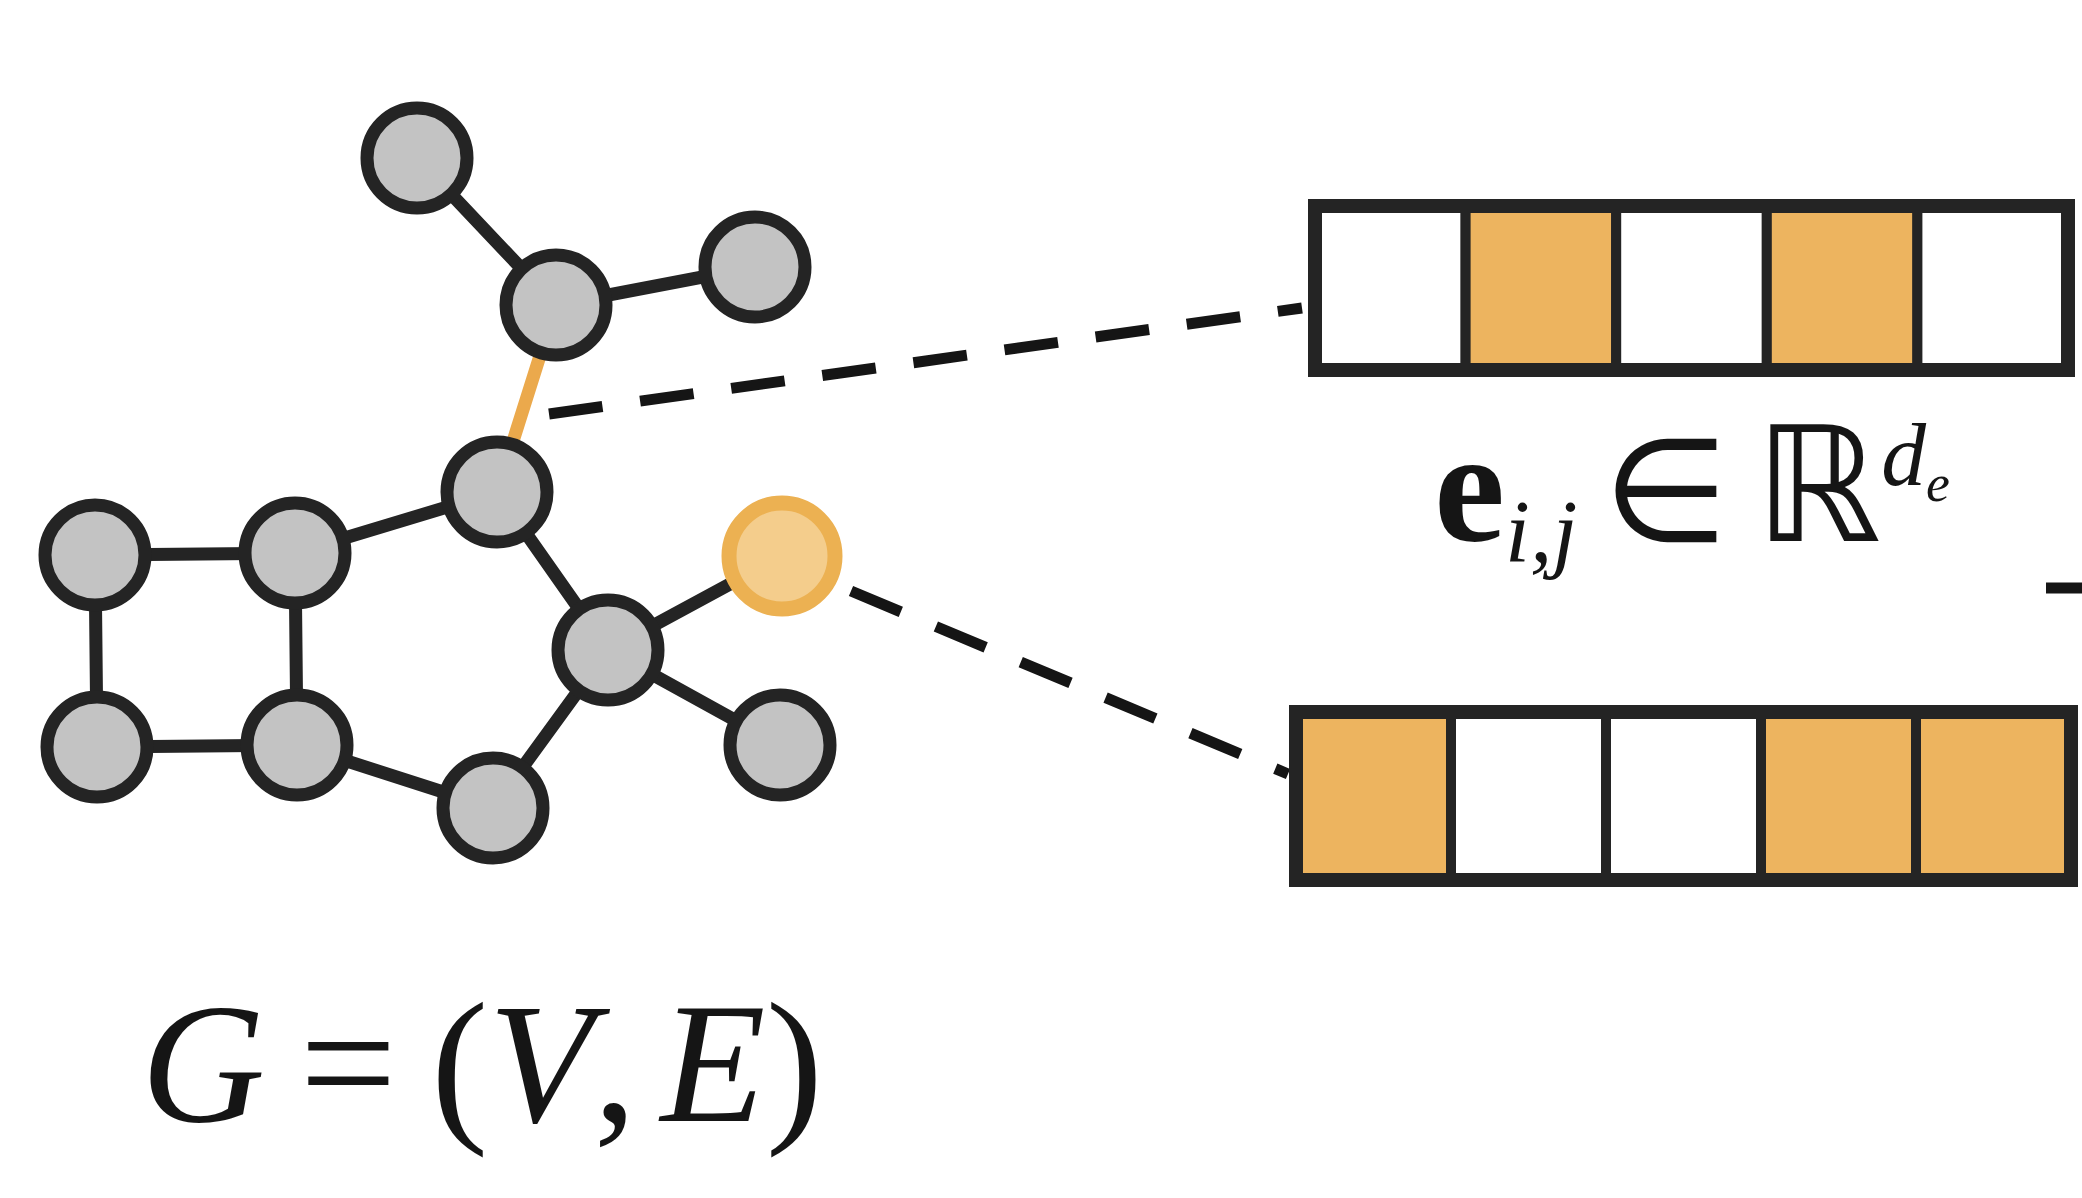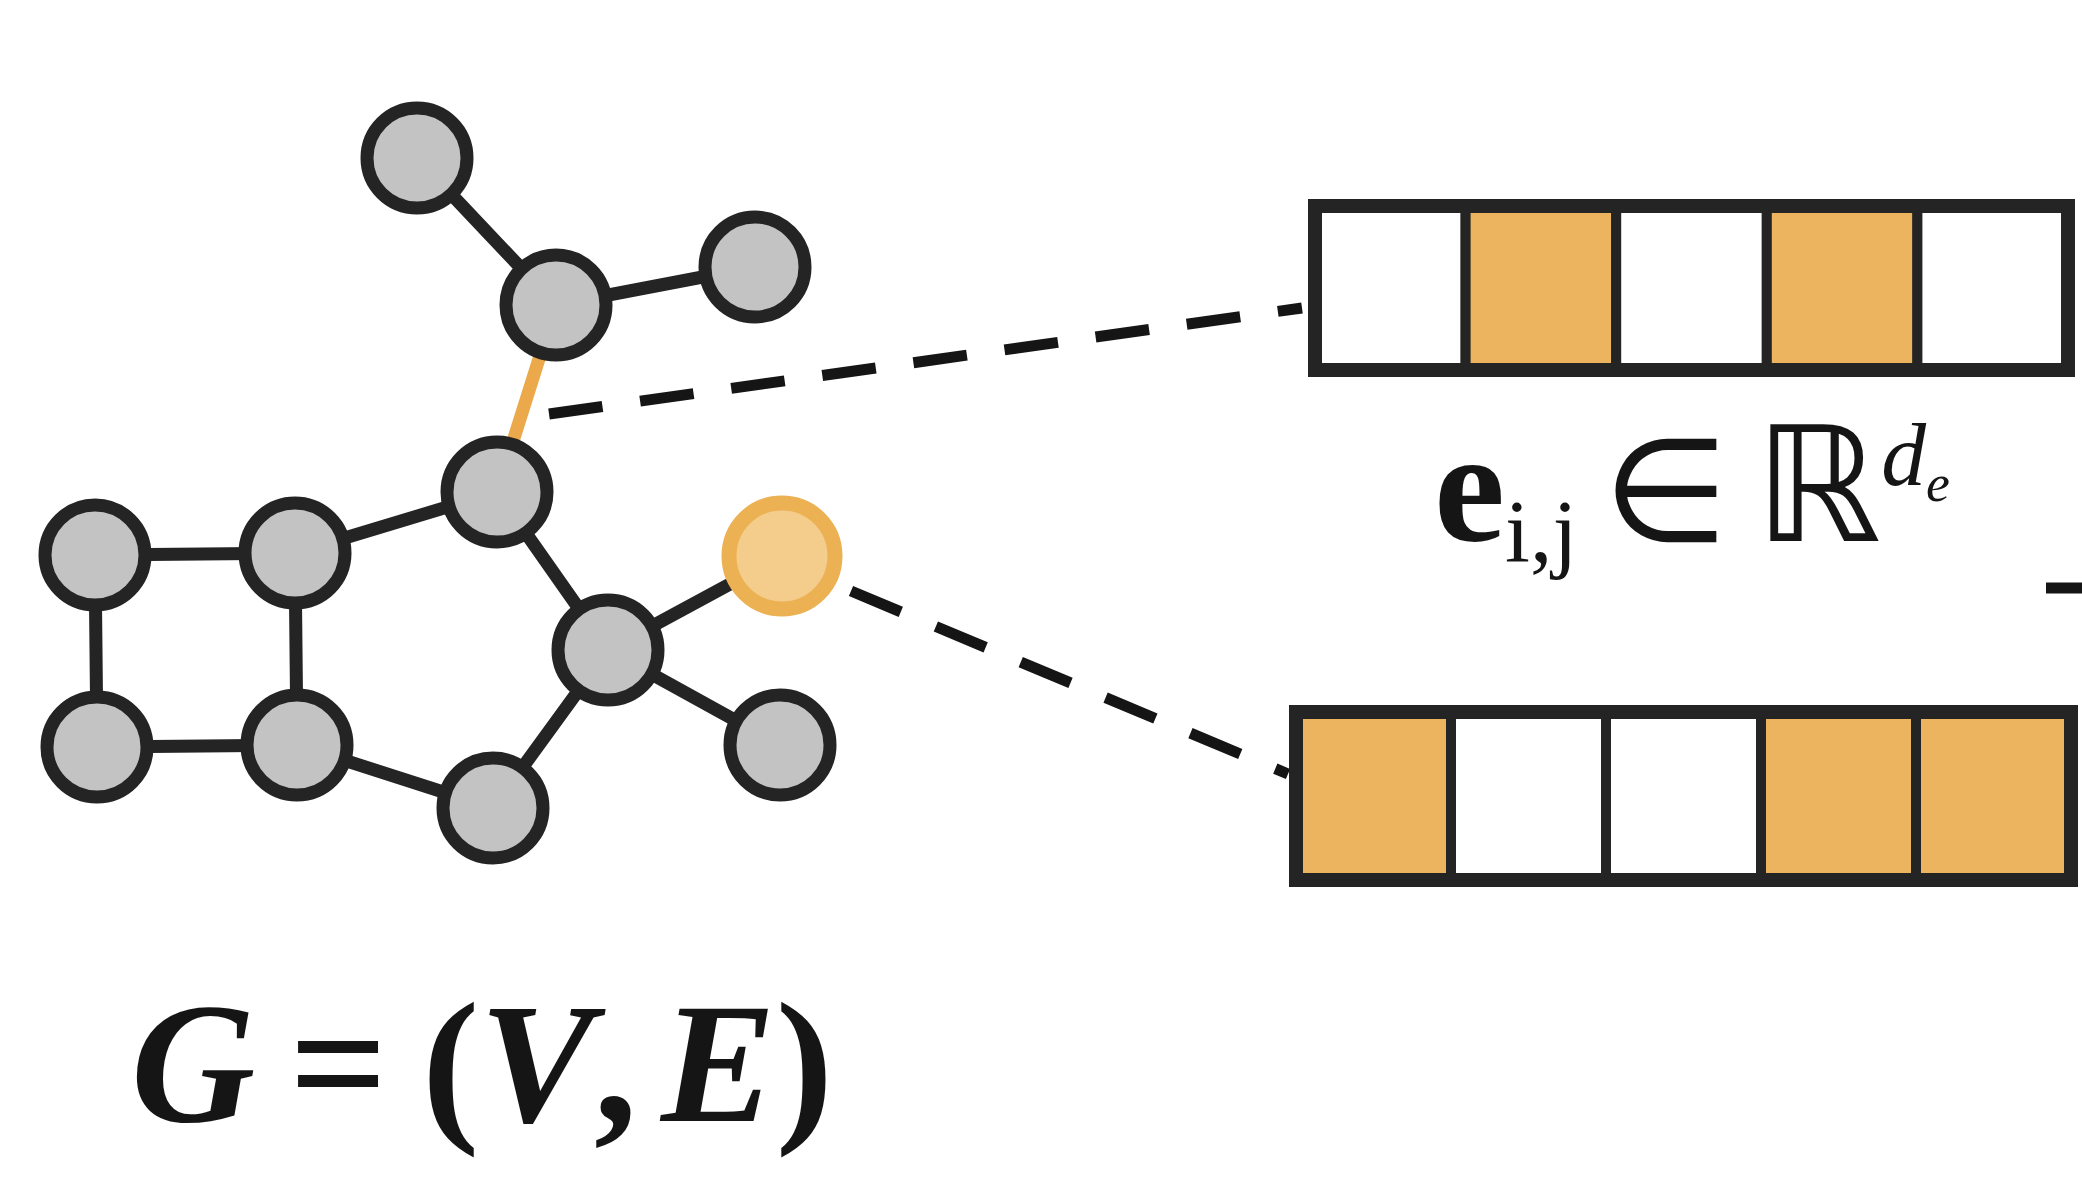--- a/index.html
+++ b/index.html
@@ -1,24 +1,24 @@
 <!DOCTYPE html>
 <html><head>
 <meta charset="utf-8">
 <style>
   html,body{margin:0;padding:0;background:#ffffff;}
   .stage{position:relative;width:2082px;height:1198px;background:#ffffff;overflow:hidden;
          font-family:"Liberation Serif","DejaVu Serif",serif;}
   .stage svg{position:absolute;left:0;top:0;}
   .mlabel{position:absolute;transform:translate(-50%,-50%);white-space:nowrap;color:#151515;}
   .m-main{font-size:160px;}
-  .g-label{font-size:172px;font-weight:bold;}
+  .g-label{font-size:172px;}
   .m-bold{font-weight:bold;}
   .m-it{font-style:italic;}
-  .m-sub{font-size:0.56em;vertical-align:-0.22em;}
+  .m-sub{font-size:0.56em;font-style:italic;vertical-align:-0.22em;}
   .m-rel{margin:0 0.18em;font-family:"DejaVu Sans","DejaVu Serif",sans-serif;font-size:0.9em;}
   .m-bb{font-family:"DejaVu Sans","DejaVu Serif",sans-serif;}
   .m-sup{font-size:0.56em;vertical-align:0.62em;}
   .m-subsub{font-size:0.6em;font-style:italic;vertical-align:-0.3em;}
   .m-eq{margin:0 0.2em;}
   .m-sp{margin-left:0.14em;}
 </style>
 </head>
 <body>
 

